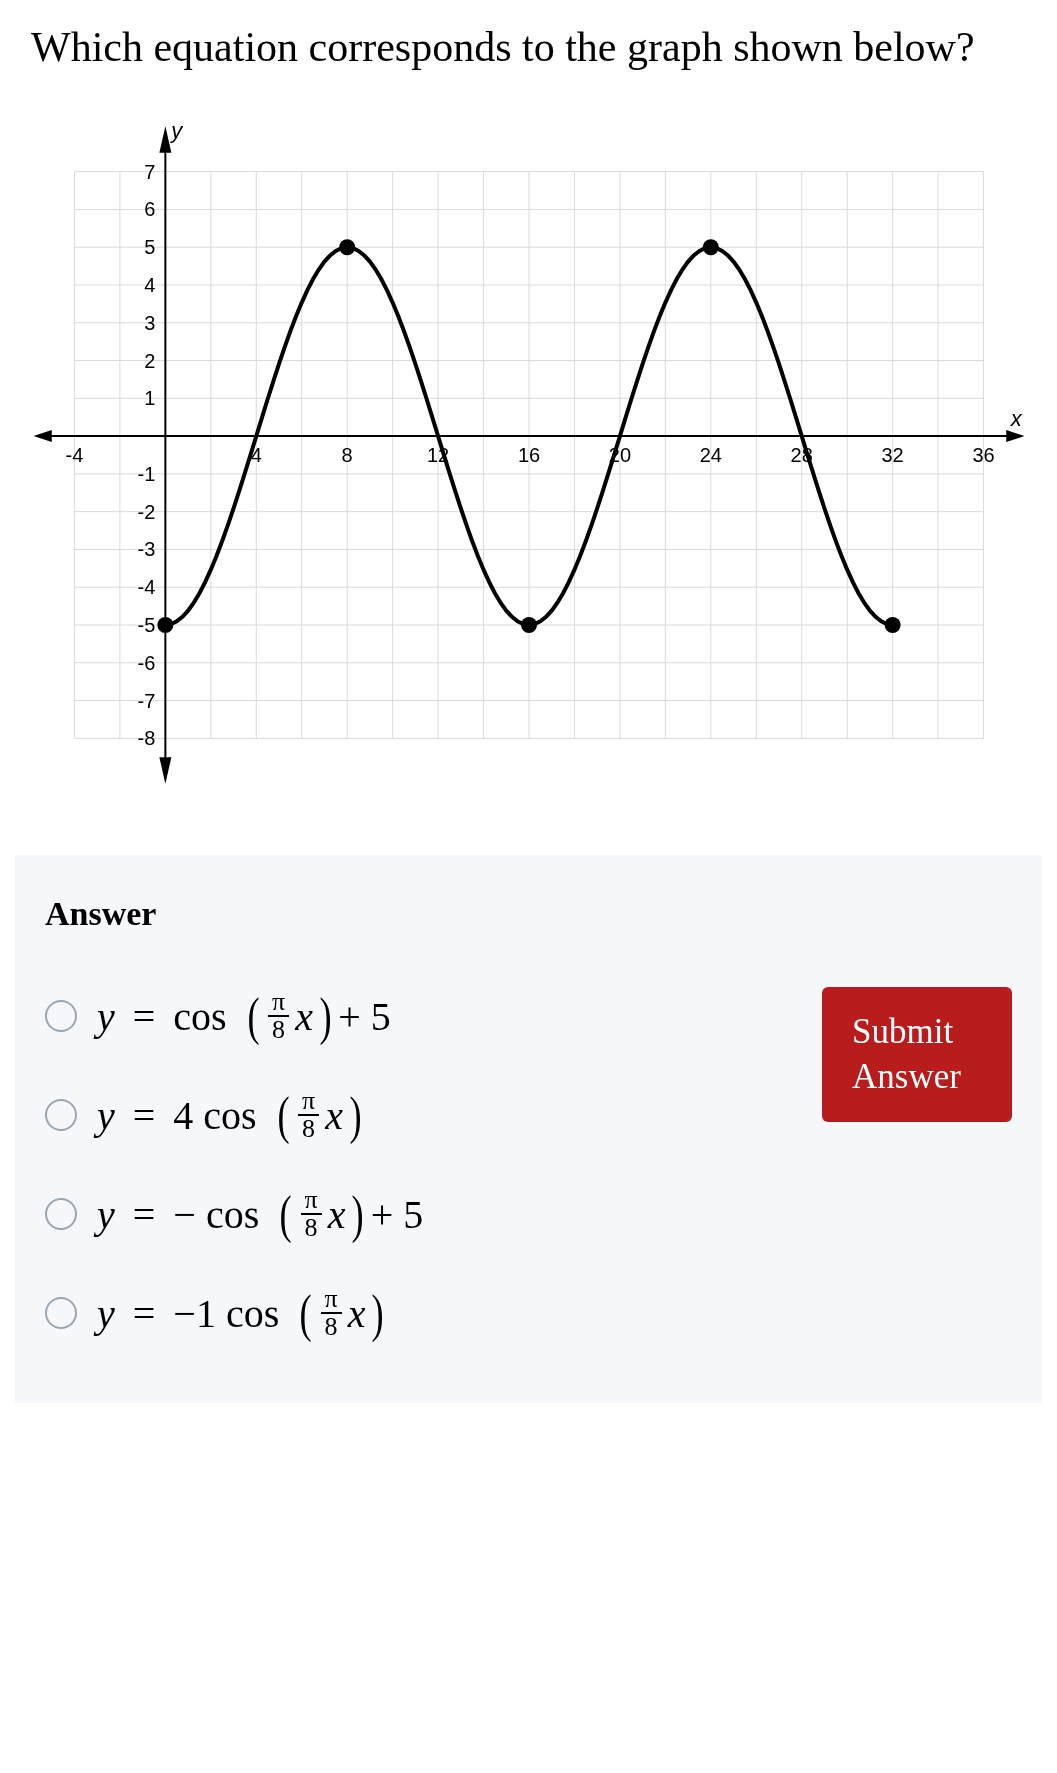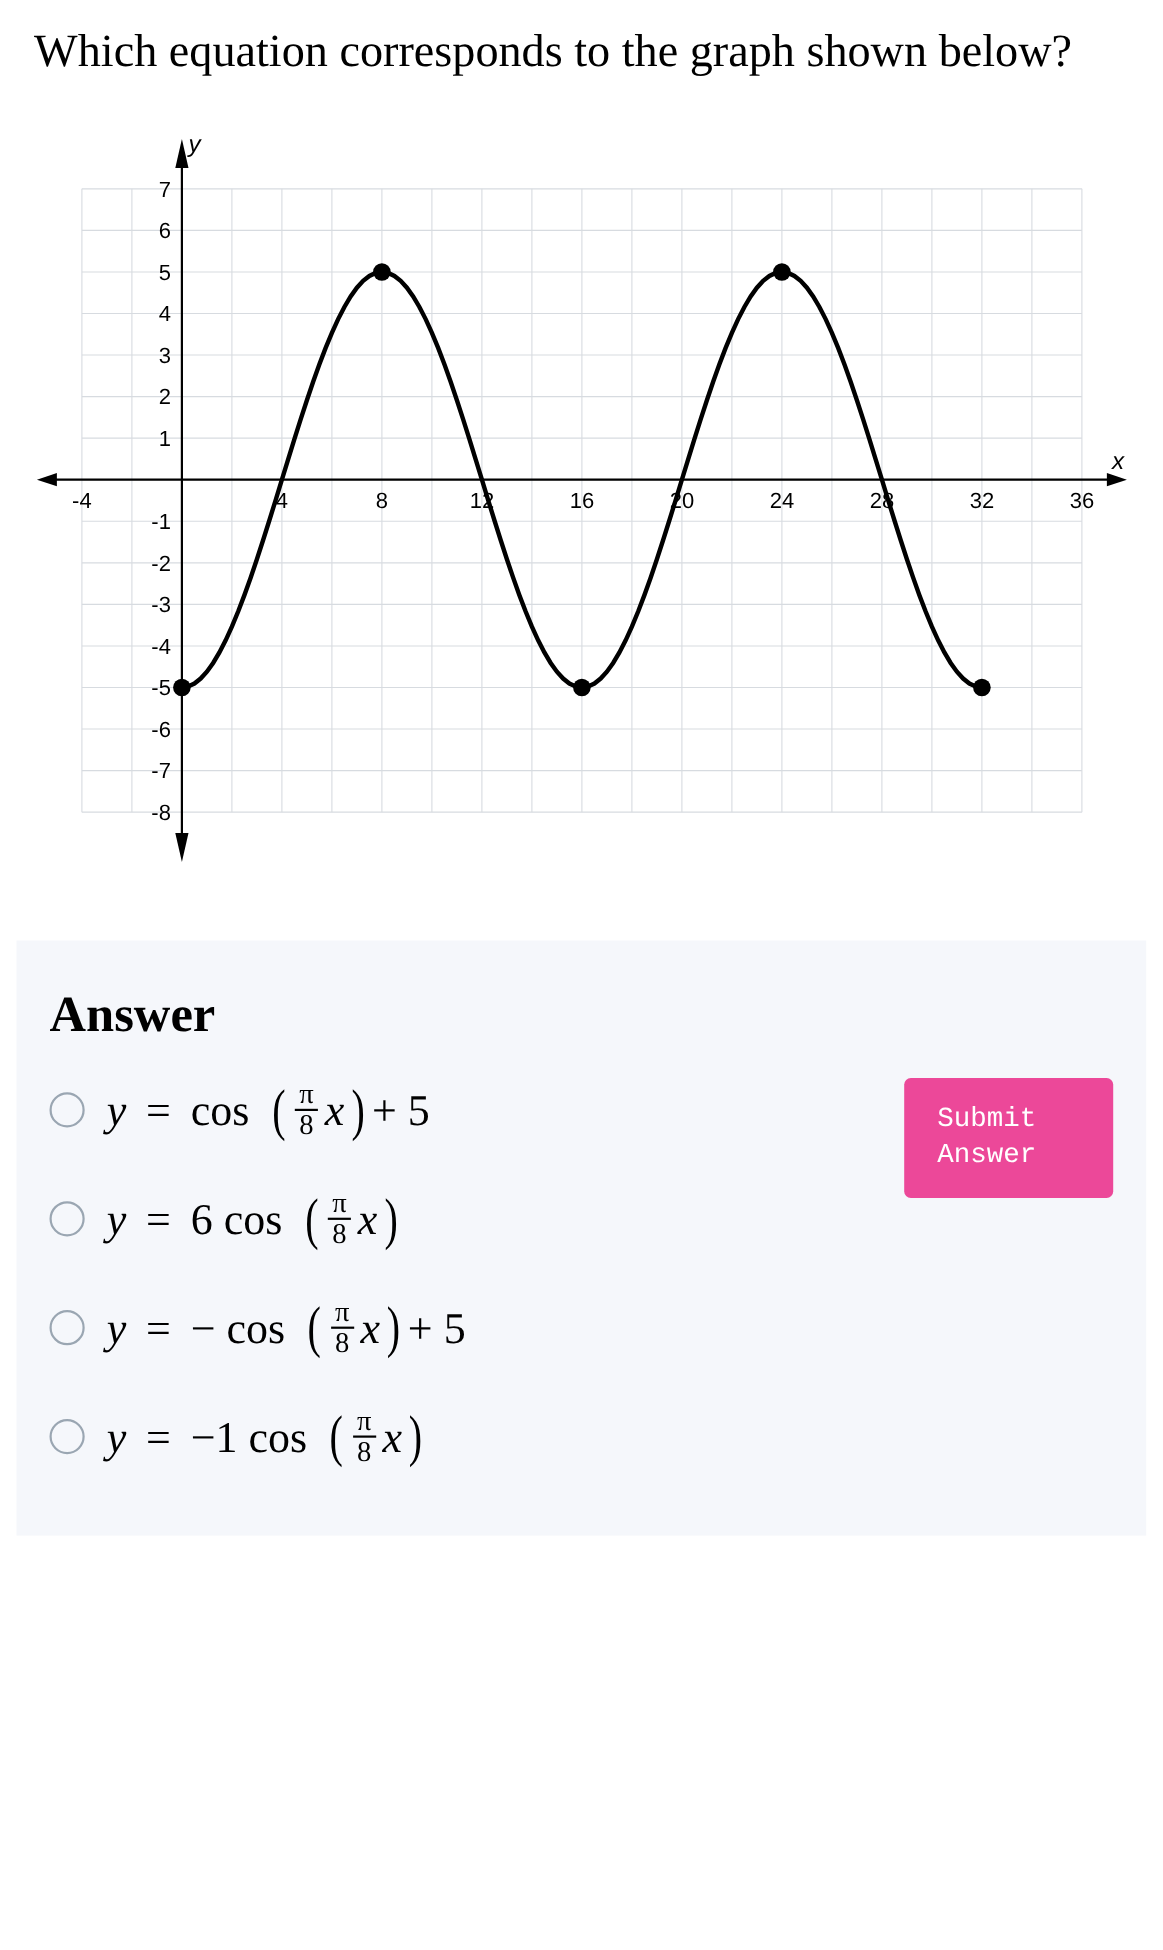--- a/index.html
+++ b/index.html
@@ -22,23 +22,23 @@
     display: flex;
     justify-content: center;
     margin-bottom: 60px;
   }
   svg.chart { display: block; }
   .answer-block {
     background: #f5f7fb;
     padding: 40px 30px 60px 30px;
   }
   .answer-title {
-    font-size: 46px;
+    font-size: 34px;
     font-weight: 700;
-    margin-bottom: 32px;
+    margin-bottom: 54px;
   }
   .answer-row {
     display: flex;
     align-items: flex-start;
     gap: 30px;
   }
   .options {
     flex: 1;
     display: flex;
     flex-direction: column;
@@ -71,24 +71,24 @@
     font-size: 26px;
     line-height: 1;
     vertical-align: middle;
     margin: 0 2px;
   }
   .frac .num { border-bottom: 2px solid #000; padding: 0 4px; }
   .frac .den { padding: 0 4px; }
   .paren { font-size: 52px; font-weight: 300; display:inline-block; transform: scaleX(0.7); }
   .it { font-style: italic; }
   .submit-btn {
-    background: #ec4899;
+    background: #b91c1c;
     color: #fff;
-    font-family: Liberation Mono, monospace;
-    font-size: 25px;
+    font-family: Liberation Serif, serif;
+    font-size: 35px;
     padding: 22px 30px;
     border: none;
     border-radius: 6px;
     line-height: 1.3;
     cursor: pointer;
     width: 190px;
     text-align: left;
     height: fit-content;
   }
 </style>
@@ -203,21 +203,21 @@
         </div>
       </div>
 
       <div class="option">
         <div class="radio"></div>
         <div class="expr">
           <span class="it">y</span>
           <span>&nbsp;</span>
             <span>=</span>
             <span>&nbsp;</span>
-          <span>6 cos</span>
+          <span>4 cos</span>
             <span>&nbsp;</span>
           <span class="paren">(</span>
           <span class="frac">
               <span class="num">π</span>
               <span class="den">8</span>
             </span>
           <span class="it">x</span>
           <span class="paren">)</span>
           <span></span>
         </div>

